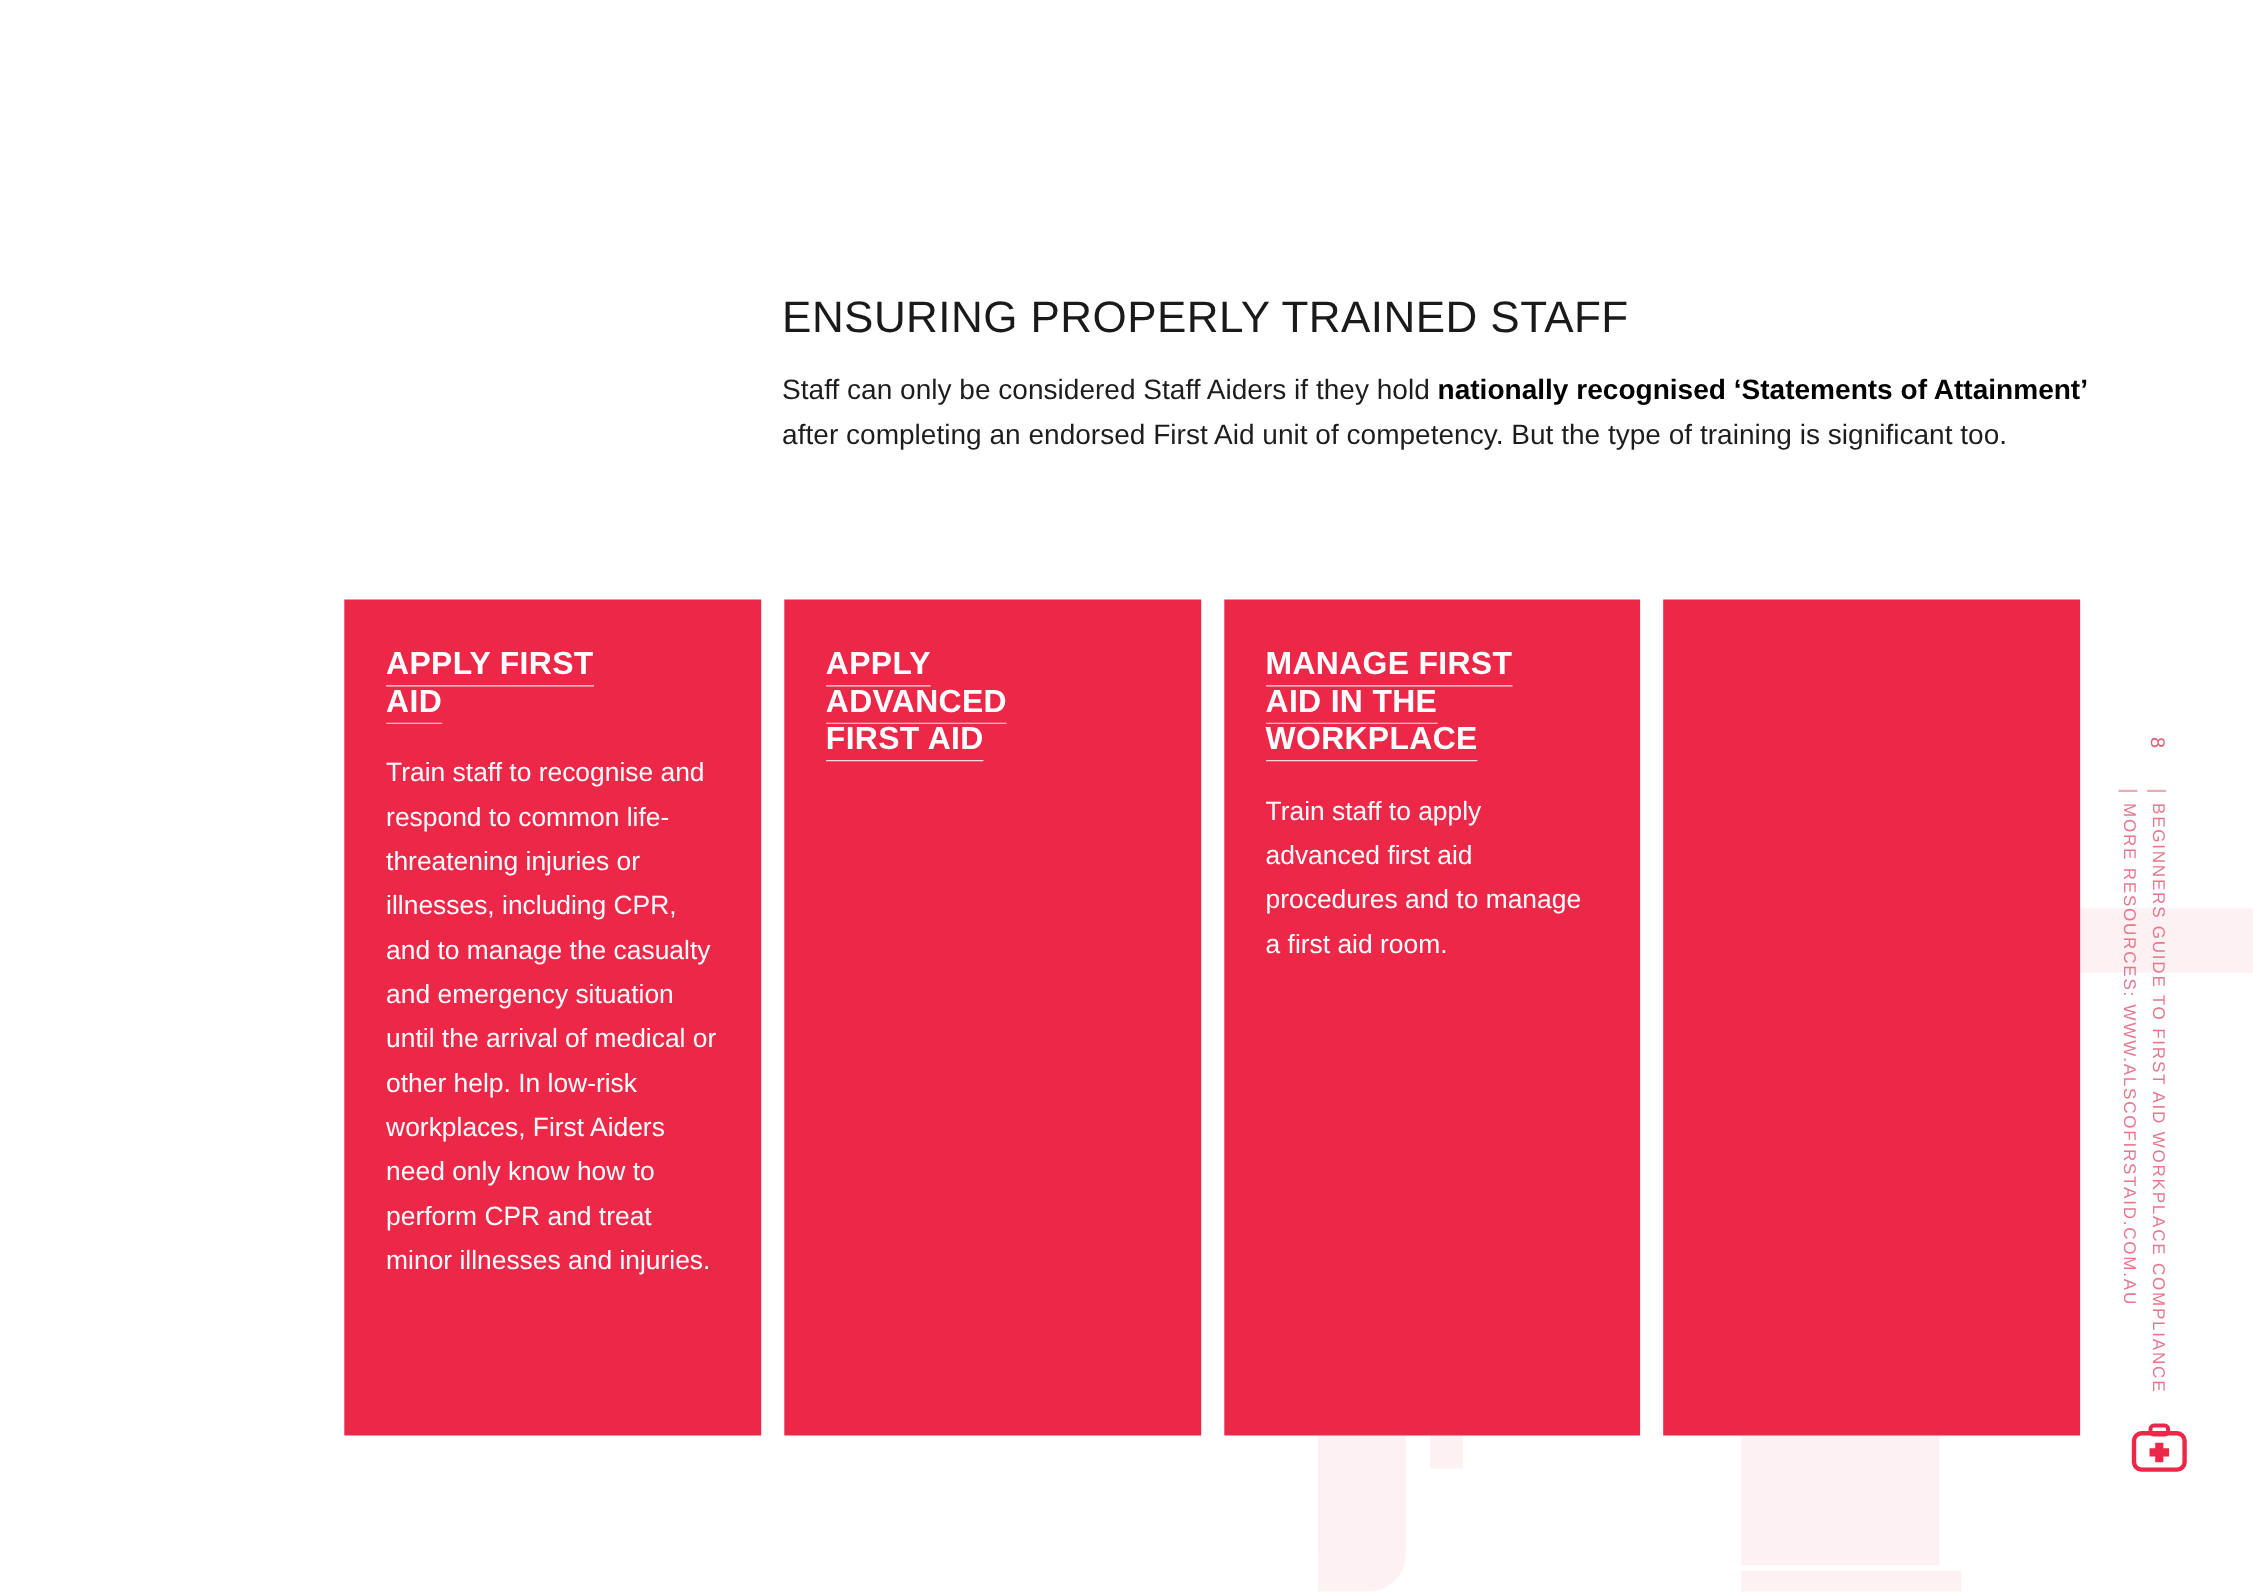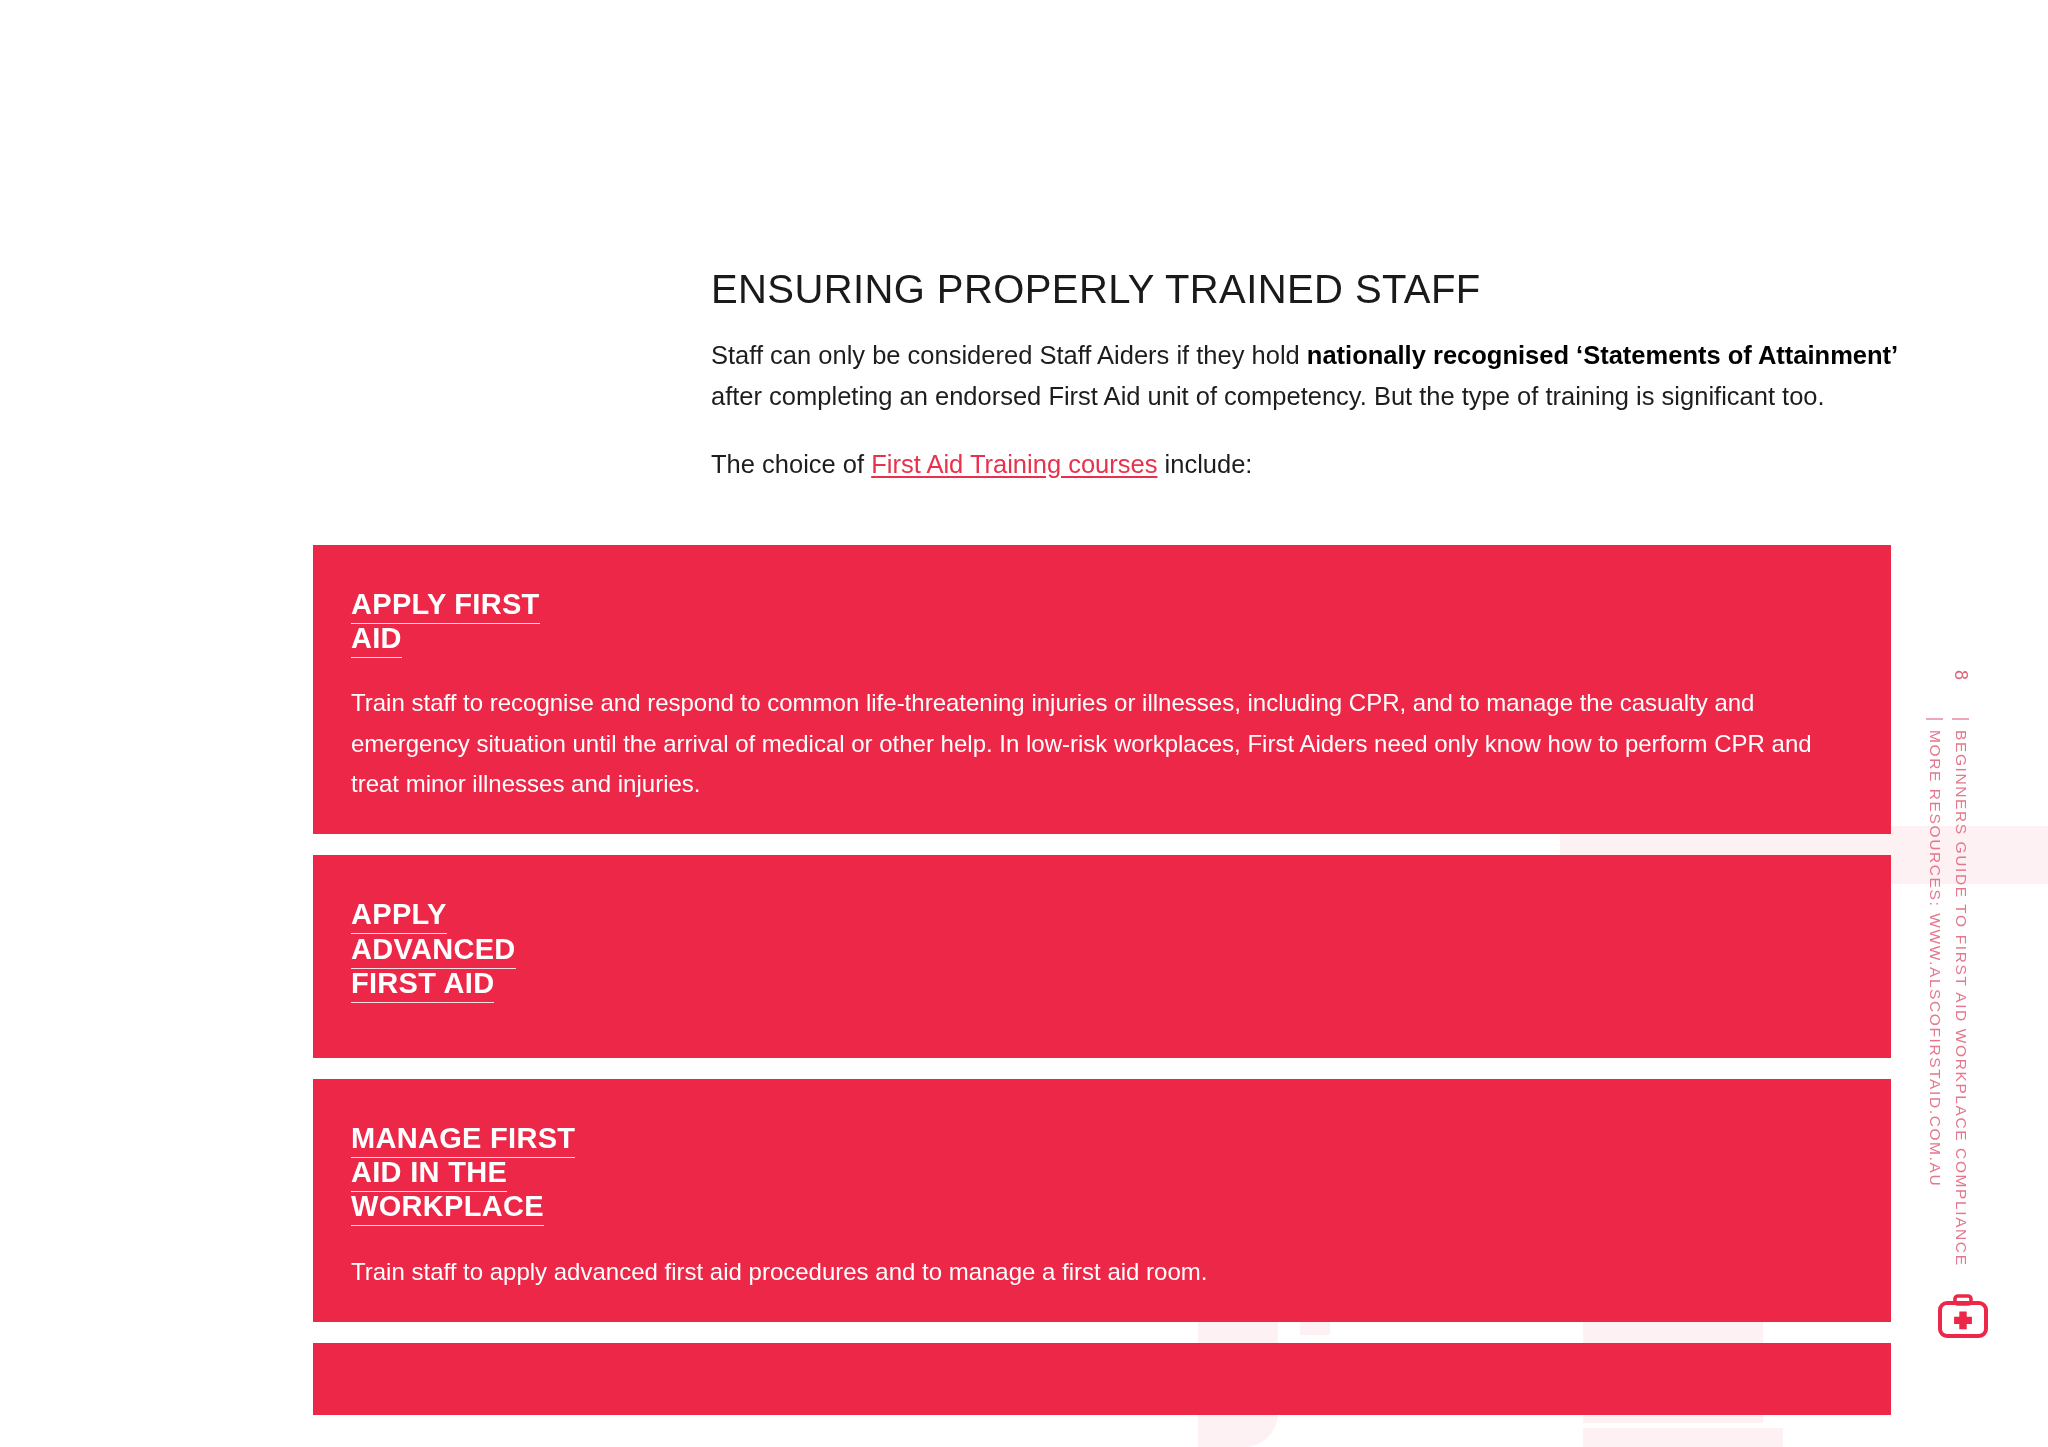--- a/index.html
+++ b/index.html
@@ -73,21 +73,20 @@
   
   .cards {
     position: absolute;
     left: 313px;
     top: 545px;
     width: 1578px;
     height: 760px;
     display: flex;
     gap: 21px;
     z-index: 2;
-    flex-direction: column;
   }
   .card {
     flex: 1 1 0;
     background: #EC2747;
     box-sizing: border-box;
     padding: 42px 34px 30px 38px;
   }
   .card-title {
     margin: 0 0 28px 0;
     font-size: 29px;
@@ -179,21 +178,20 @@
   <div class="deco deco-col-a"></div>
   <div class="deco deco-col-b"></div>
   <div class="deco deco-col-c"></div>
   <div class="deco deco-col-d"></div>
 
   <div class="content">
     <h1 class="page-title">ENSURING PROPERLY TRAINED STAFF</h1>
 
     <p class="intro"><span>Staff can only be considered Staff Aiders if they hold </span><b>nationally recognised ‘Statements of Attainment’</b><span> after completing an endorsed First Aid unit of competency. But the type of training is significant too.</span></p>
 
-    <p class="lead"><span>The choice of </span><a class="inline-link" href="#">First Aid Training courses</a><span> include:</span></p>
   </div>
 
   <div class="cards">
 
     <div class="card">
       <h2 class="card-title">
         <span class="tline"><span>APPLY FIRST </span></span>
         <span class="tline"><span>AID</span></span>
       </h2>
       <p class="card-body">Train staff to recognise and respond to common life-threatening injuries or illnesses, including CPR, and to manage the casualty and emergency situation until the arrival of medical or other help. In low-risk workplaces, First Aiders need only know how to perform CPR and treat minor illnesses and injuries.</p>

